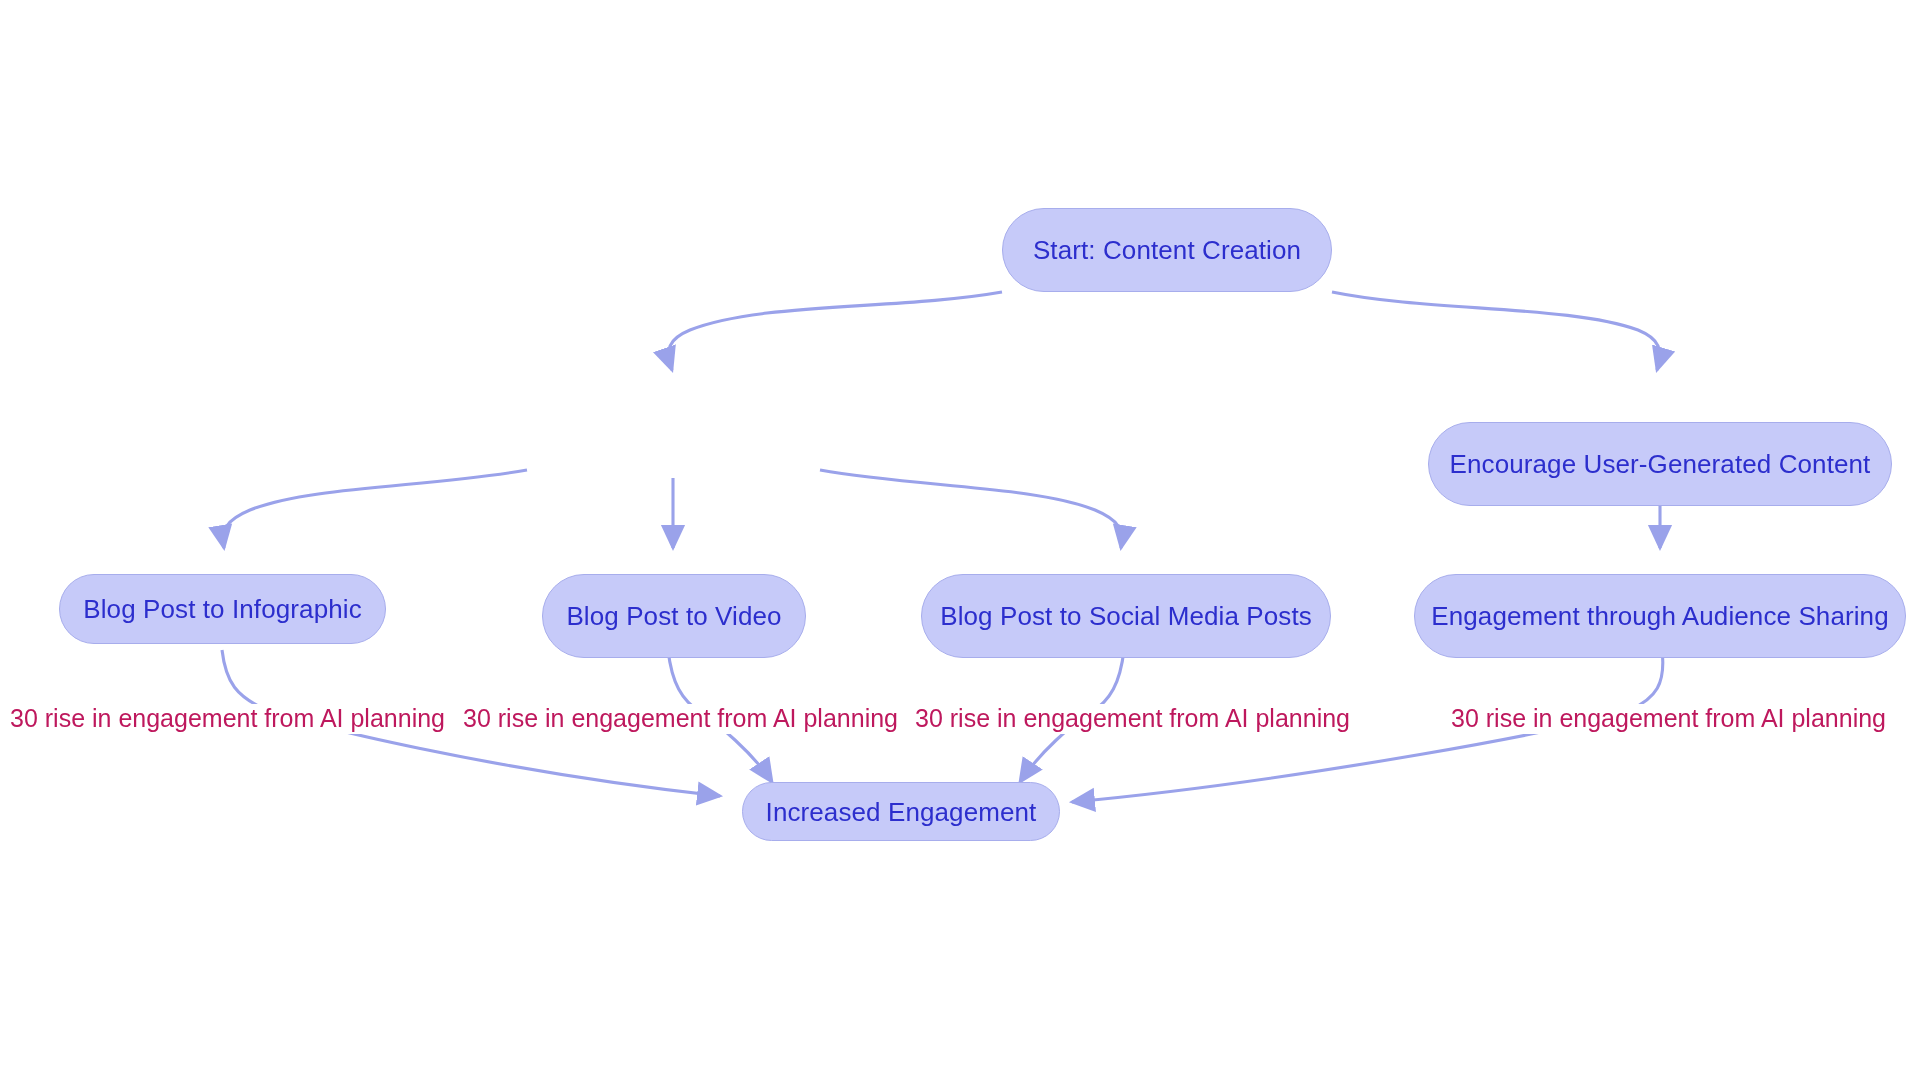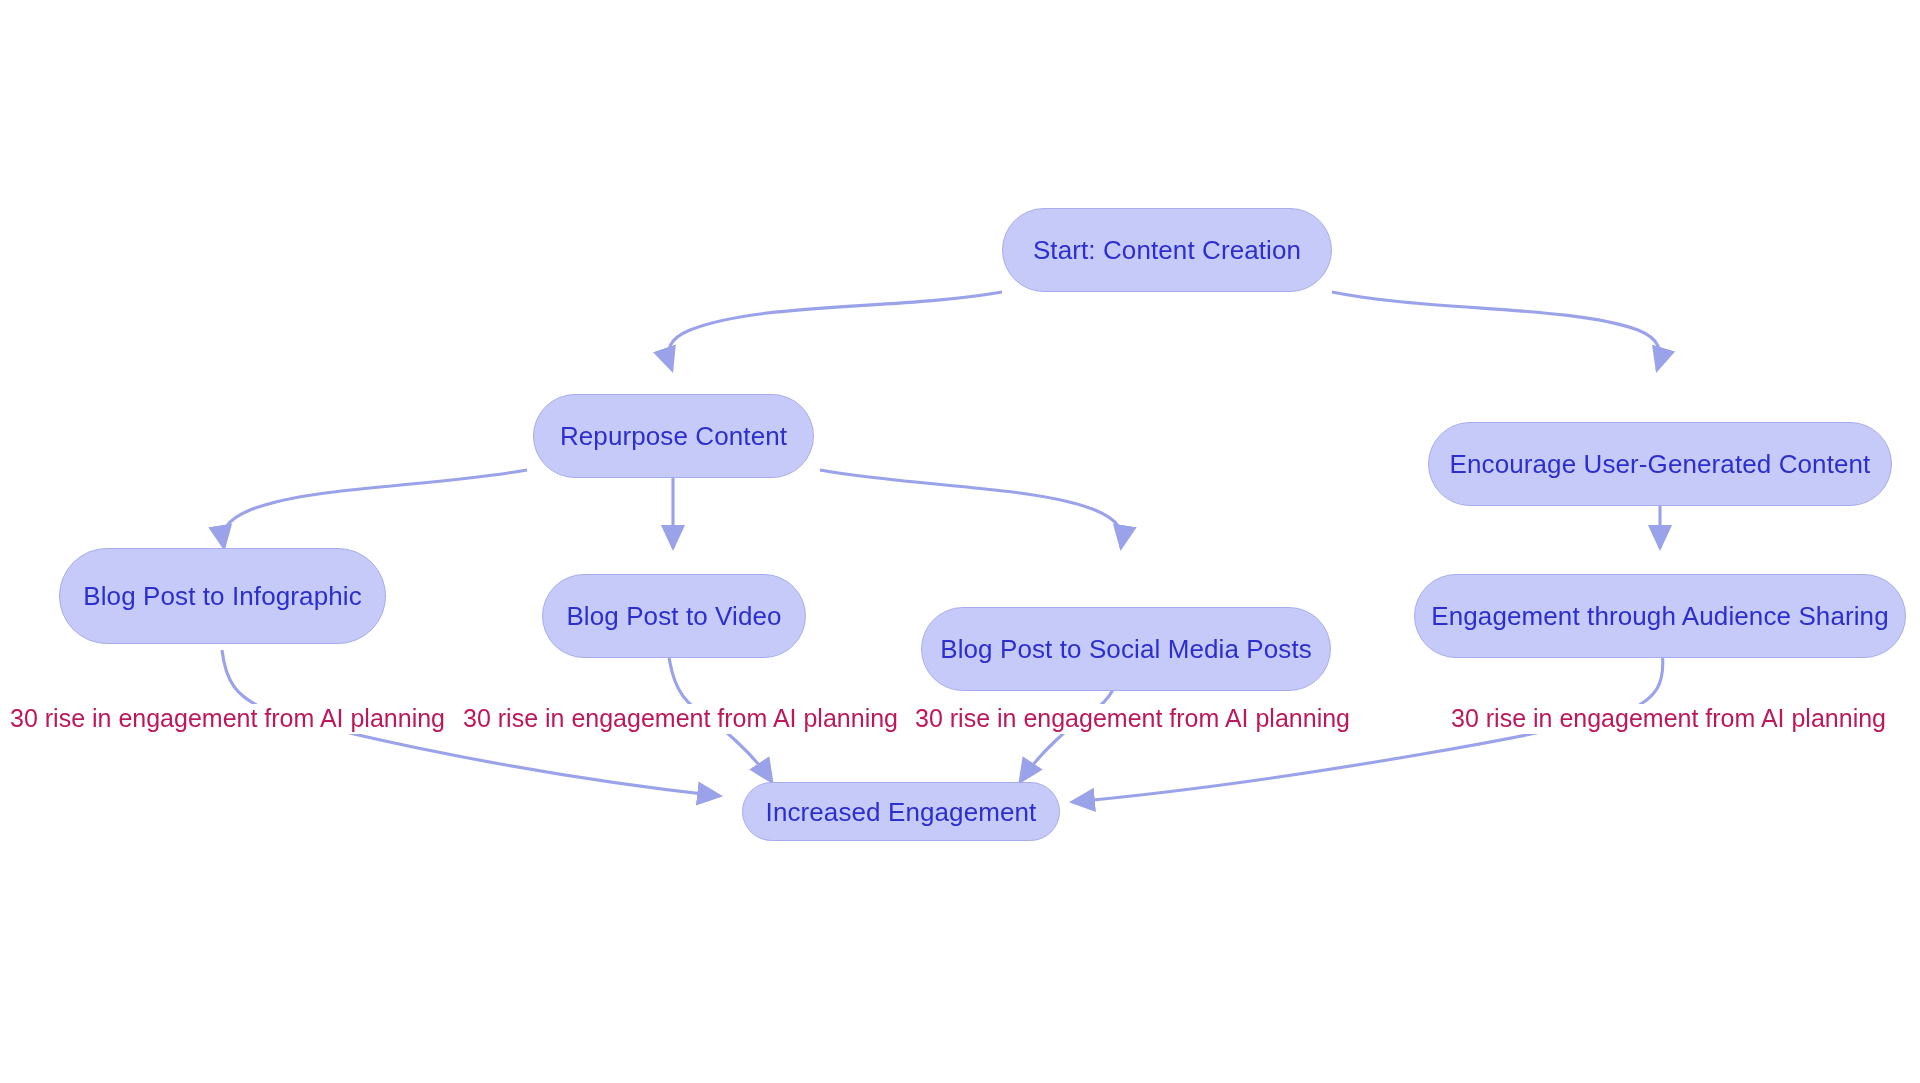--- a/index.html
+++ b/index.html
@@ -92,37 +92,34 @@
       <path d="M 1124 650 C 1120 684 1110 700 1092 712 C 1072 724 1040 752 1020 782"></path>
 
       <path d="M 1662 650 C 1666 684 1656 698 1630 710 C 1596 726 1290 782 1072 802"></path>
     </g>
   </svg>
 
   <div class="node" style="left:1002px; top:208px; width:330px; height:84px;">
     <span class="node-label">Start: Content Creation</span>
   </div>
 
-  <div class="node" style="left:533px; top:394px; width:281px; height:84px;">
-    <span class="node-label">Repurpose Content</span>
-  </div>
 
   <div class="node" style="left:1428px; top:394px; width:464px; height:84px;margin-top:28px;">
     <span class="node-label">Encourage User-Generated Content</span>
   </div>
 
-  <div class="node" style="left:59px; top:548px; width:327px; height:96px;text-align:center;">
+  <div class="node" style="left:59px; top:574px; width:327px; height:70px;text-align:center;">
     <span class="node-label">Blog Post to Infographic</span>
   </div>
 
   <div class="node" style="left:542px; top:574px; width:264px; height:84px;">
     <span class="node-label">Blog Post to Video</span>
   </div>
 
-  <div class="node" style="left:921px; top:574px; width:410px; height:84px;margin-top:33px;">
+  <div class="node" style="left:921px; top:574px; width:410px; height:84px;">
     <span class="node-label">Blog Post to Social Media Posts</span>
   </div>
 
   <div class="node" style="left:1414px; top:574px; width:492px; height:84px;align-items:center;">
     <span class="node-label">Engagement through Audience Sharing</span>
   </div>
 
   <div class="node" style="left:742px; top:782px; width:318px; height:59px;">
     <span class="node-label">Increased Engagement</span>
   </div>

